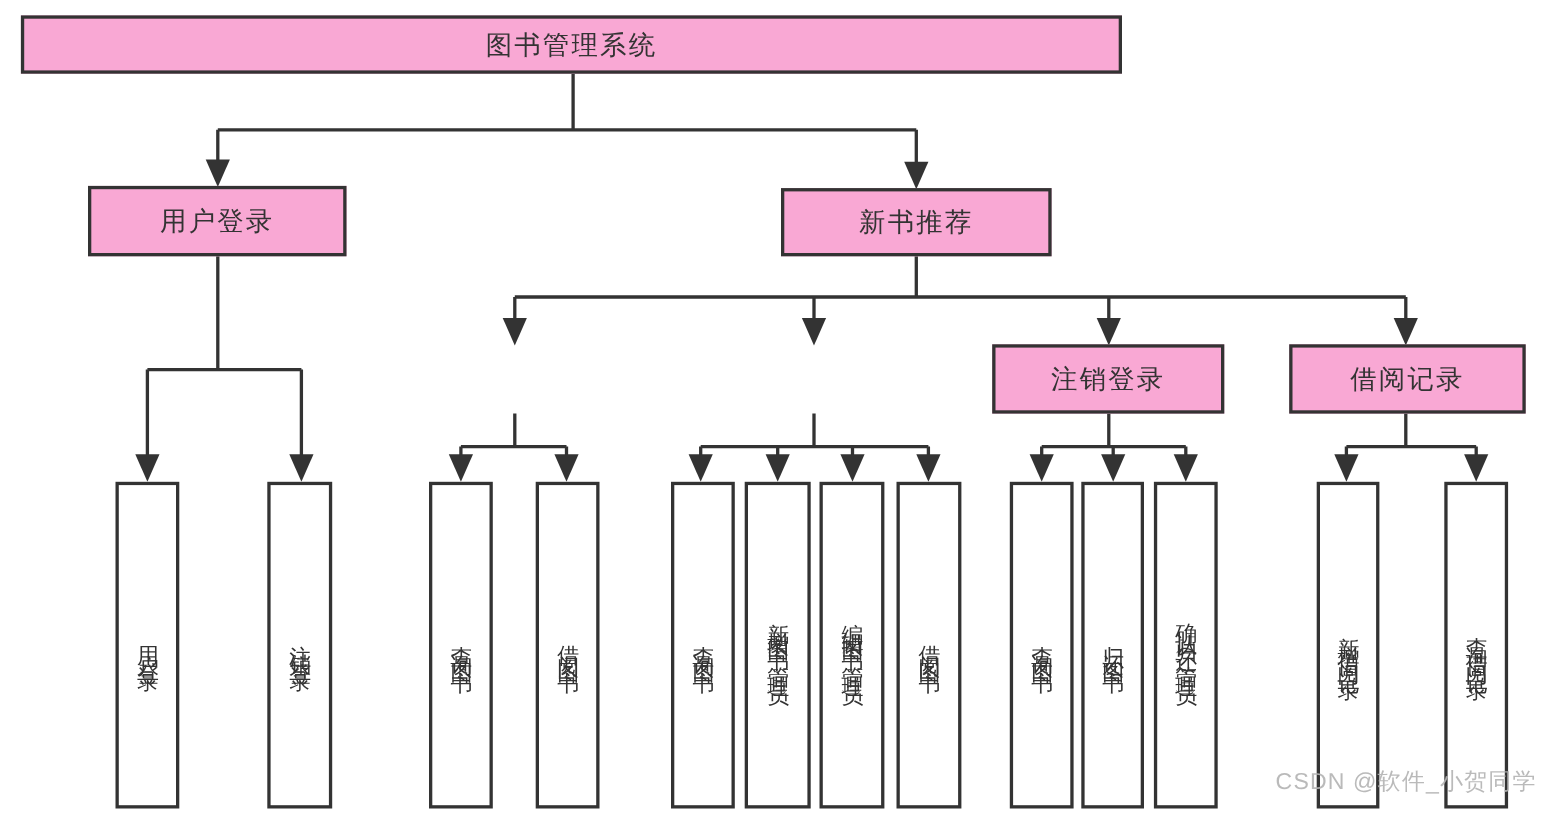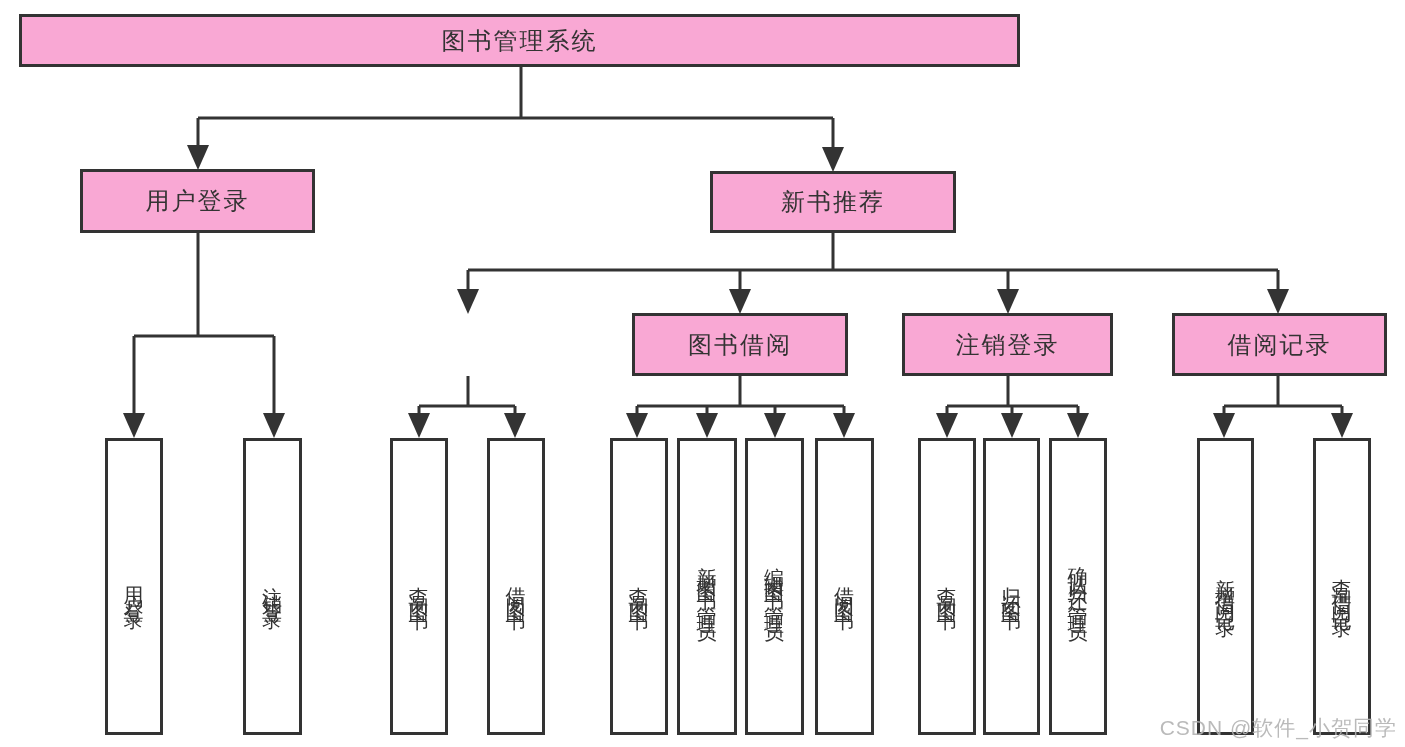--- a/index.html
+++ b/index.html
@@ -46,21 +46,21 @@
   }
   .leaf span {
     writing-mode: vertical-rl;
     text-orientation: mixed;
     letter-spacing: 8px;
     line-height: 1;
   }
   .watermark {
     position: absolute;
     right: 8px;
-    top: 714px;
+    top: 696px;
     font-size: 21px;
     color: rgba(178, 178, 178, 0.9);
     letter-spacing: 1px;
     pointer-events: none;
     z-index: 5;
     white-space: nowrap;
   }
 </style>
 </head>
 <body>
@@ -102,23 +102,20 @@
     <span>图书管理系统</span>
   </div>
 
   <div class="node" style="left:80px;top:169px;width:235px;height:64px">
     <span>用户登录</span>
   </div>
   <div class="node" style="left:710px;top:171px;width:246px;height:62px">
     <span>新书推荐</span>
   </div>
 
-  <div class="node" style="left:632px;top:313px;width:216px;height:63px">
-    <span>图书借阅</span>
-  </div>
   <div class="node" style="left:902px;top:313px;width:211px;height:63px">
     <span>注销登录</span>
   </div>
   <div class="node" style="left:1172px;top:313px;width:215px;height:63px">
     <span>借阅记录</span>
   </div>
 
   <div class="leaf" style="left:105px;top:438px;width:58px;height:297px">
     <span>用户登录</span>
   </div>

